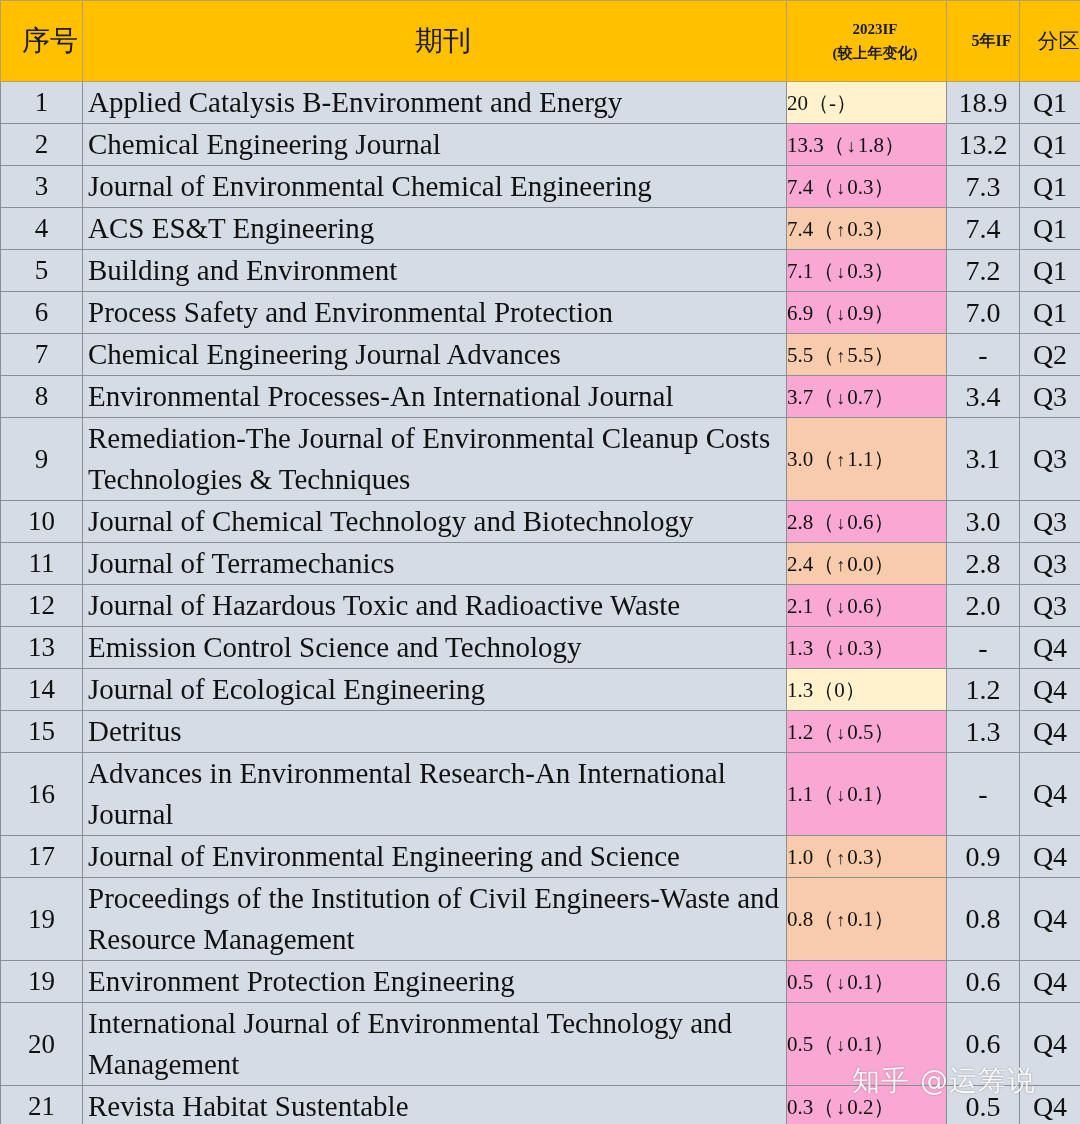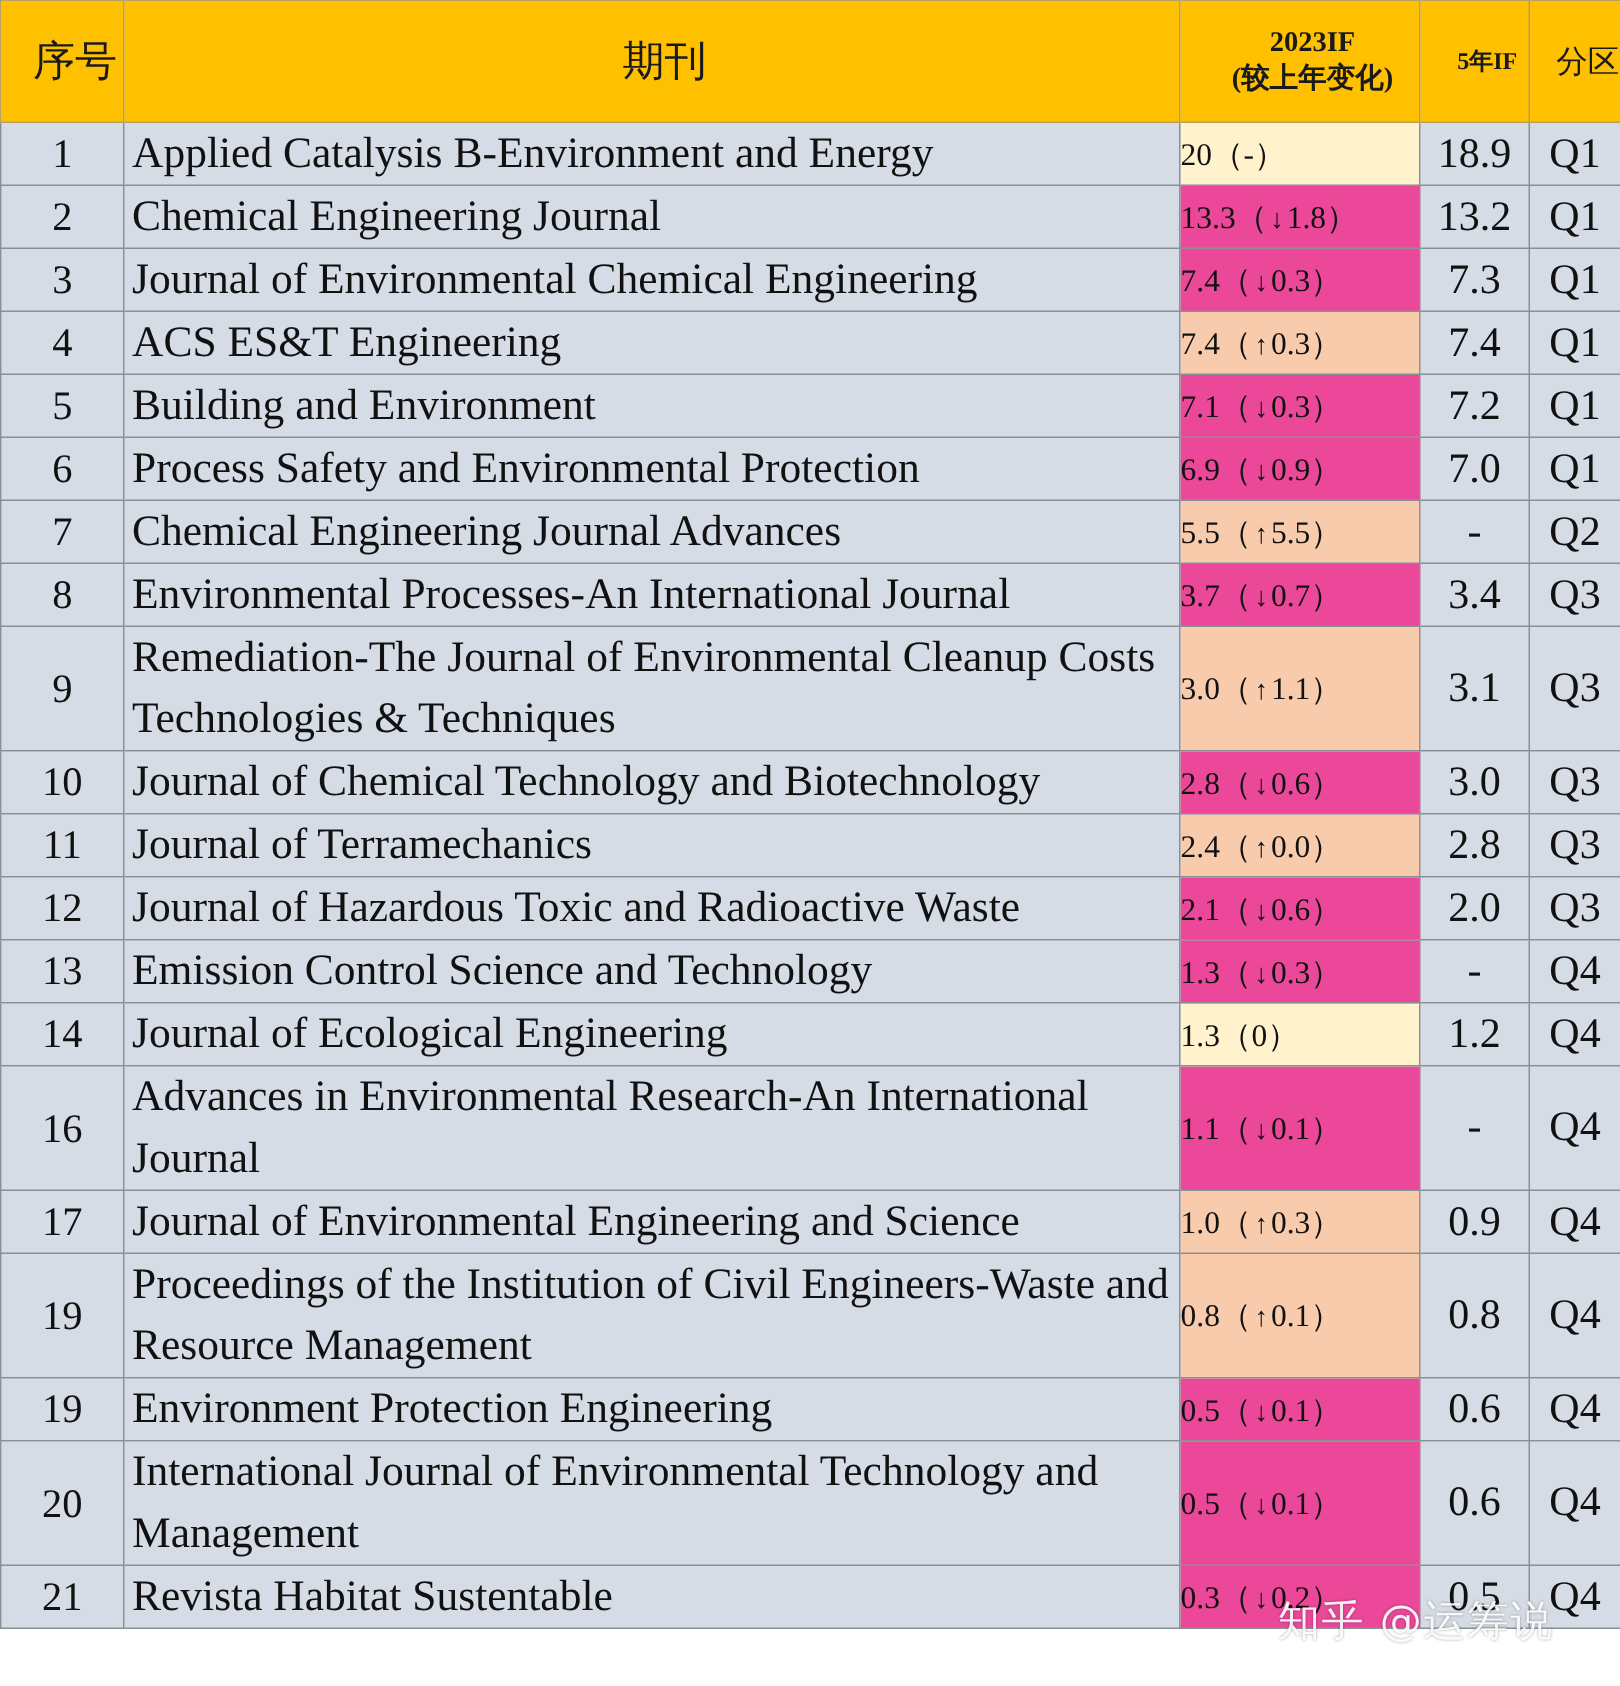--- a/index.html
+++ b/index.html
@@ -19,31 +19,31 @@
   th, td { border: 1px solid #8a8f96; padding: 0; }
   thead th {
     background: #ffc000;
     height: 80px;
     font-weight: normal;
     color: #1a1a1a;
     border-color: #b8a060;
     padding-left: 17px;
   }
   th.h-idx, th.h-name { font-size: 28px; }
-  th.h-if { font-size: 19px; font-weight: bold; line-height: 24px; margin-left: 32px; }
+  th.h-if { font-size: 15px; font-weight: bold; line-height: 24px; margin-left: 32px; }
   th.h-if5 { font-size: 16px; font-weight: bold; }
   th.h-q { font-size: 21px; }
   tbody td { background: #d6dce5; }
   tbody tr { height: 41.6px; }
   tbody tr.tall { height: 83px; }
   td.idx { text-align: center; font-size: 27px; }
   td.name { text-align: left; font-size: 29px; line-height: 41px; padding-left: 5px; margin-left: 20px; }
   td.if { font-size: 21px; }
   td.if5, td.q { text-align: center; font-size: 28px; }
-  td.if.down { background: #ec4899; }
+  td.if.down { background: #f9a8d4; }
   td.if.up { background: #f8cbad; }
   td.if.flat { background: #fff2cc; }
   .arrow { display: inline-block; font-size: 18px; padding: 0 2px; }
   .watermark {
     position: absolute; left: 852px; top: 1062px;
     font-family: "DejaVu Sans", sans-serif; font-size: 28px;
     color: rgba(255,255,255,0.92);
     text-shadow: 0 0 2px rgba(0,0,0,0.35);
     letter-spacing: 1px;
   }
@@ -163,20 +163,27 @@
         <td class="if5">-</td>
         <td class="q">Q4</td>
       </tr>
       <tr>
         <td class="idx">14</td>
         <td class="name">Journal of Ecological Engineering</td>
         <td class="if flat"><span>1.3</span><span>（0）</span></td>
         <td class="if5">1.2</td>
         <td class="q">Q4</td>
       </tr>
+      <tr>
+        <td class="idx">15</td>
+        <td class="name">Detritus</td>
+        <td class="if down"><span>1.2</span>（<span class="arrow">↓</span><span>0.5</span>）</td>
+        <td class="if5">1.3</td>
+        <td class="q">Q4</td>
+      </tr>
       <tr class="tall">
         <td class="idx">16</td>
         <td class="name">Advances in Environmental Research-An International Journal</td>
         <td class="if down"><span>1.1</span>（<span class="arrow">↓</span><span>0.1</span>）</td>
         <td class="if5">-</td>
         <td class="q">Q4</td>
       </tr>
       <tr>
         <td class="idx">17</td>
         <td class="name">Journal of Environmental Engineering and Science</td>

